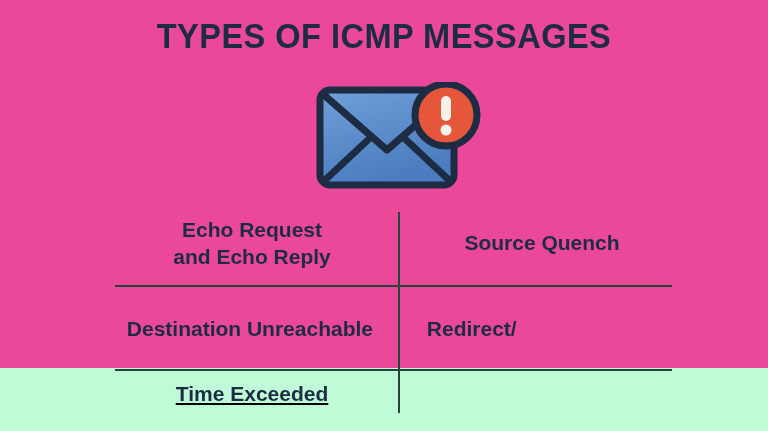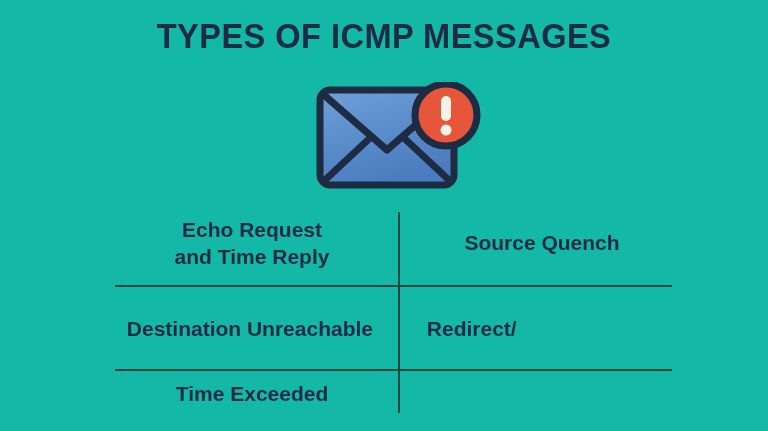--- a/index.html
+++ b/index.html
@@ -9,22 +9,22 @@
   body {
     width: 768px;
     height: 431px;
     overflow: hidden;
     background: #bffbd7;
     font-family: "Liberation Sans", sans-serif;
   }
   .infographic {
     position: relative;
     width: 768px;
-    height: 431px;
-    background: #14b8a6;
+    height: 368px;
+    background: #ec4899;
   }
 
   
   .title {
     position: absolute;
     top: 16px;
     left: 0;
     width: 768px;
     text-align: center;
     font-family: "Liberation Sans", sans-serif;
@@ -77,21 +77,21 @@
   .h-divider.d2 { top: 169px; }
 
   .row {
     position: absolute;
     left: 0;
     width: 557px;
     display: flex;
   }
   .row.r1 { top: 0px;   height: 85px; }
   .row.r2 { top: 87px;  height: 82px; gap: 8px; }
-  .row.r3 { top: 171px; height: 45px; }
+  .row.r3 { top: 171px; height: 45px; text-decoration: underline; }
 
   .cell {
     display: flex;
     align-items: center;
     box-sizing: border-box;
     color: #1d2b43;
     font-family: "Liberation Sans", sans-serif;
     font-weight: bold;
     font-size: 21px;
     line-height: 27px;
@@ -147,21 +147,21 @@
   <div class="table">
 
     <div class="v-divider"></div>
     <div class="h-divider d1"></div>
     <div class="h-divider d2"></div>
 
     <div class="row r1">
       <div class="cell left">
         <span>
           <span>Echo Request</span>
-          <span class="line2">and Time Reply</span>
+          <span class="line2">and Echo Reply</span>
         </span>
       </div>
       <div class="cell right">
         <span>Source Quench</span>
       </div>
     </div>
 
     <div class="row r2">
       <div class="cell left">
         <span>Destination Unreachable</span>

